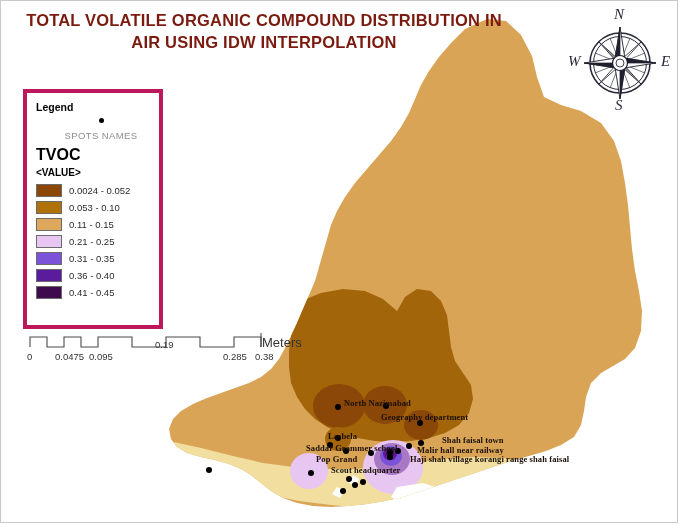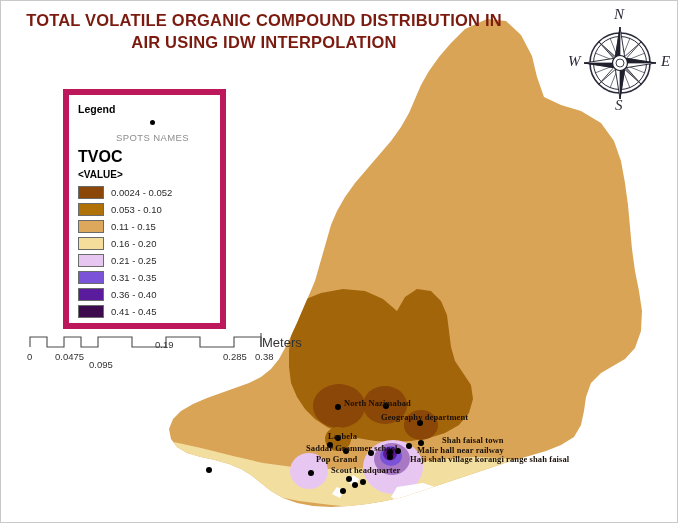--- a/index.html
+++ b/index.html
@@ -19,23 +19,23 @@
 
   
   #map{position:absolute;left:0;top:0;width:678px;height:523px;}
   #map svg{display:block;}
 
   .lbl{position:absolute;font-family:"Liberation Serif",serif;
        font-size:8.5px;color:#1a1008;white-space:nowrap;
        font-weight:bold;letter-spacing:.1px;}
 
   
-  #legend{position:absolute;left:22px;top:88px;width:163px;height:240px;
-          background:#fff;border:6px solid #be185d;box-sizing:border-box;
-          padding:8px 0 0 9px;margin-left:40px;}
+  #legend{position:absolute;left:22px;top:88px;width:140px;height:240px;
+          background:#fff;border:4px solid #be185d;box-sizing:border-box;
+          padding:8px 0 0 9px;}
   #legend .lg-title{font-size:10.5px;font-weight:bold;color:#000;
           margin-bottom:5px;font-family:"Liberation Sans",sans-serif;}
   #legend .spots-row{display:flex;align-items:center;gap:7px;
           margin:0 0 5px 7px;flex-direction:column;}
   #legend .spots-dot{width:5px;height:5px;border-radius:50%;background:#000;}
   #legend .spots-txt{font-size:9.5px;color:#8e8e8e;letter-spacing:.4px;}
   #legend .sub{font-size:16px;font-weight:bold;color:#000;margin:0 0 3px 0;}
   #legend .sub2{font-size:10px;font-weight:bold;color:#000;margin:0 0 4px 0;}
   .cls-row{display:flex;align-items:center;height:16px;margin-bottom:1px;}
   .sw{width:26px;height:13px;border:1px solid #6b6b6b;box-sizing:border-box;
@@ -175,24 +175,20 @@
         </div>
         <div class="cls-row">
           <span class="sw" style="background: rgb(176, 114, 8);"></span>
           <span class="cls-lab">0.053 - 0.10</span>
         </div>
         <div class="cls-row">
           <span class="sw" style="background: rgb(221, 168, 92);"></span>
           <span class="cls-lab">0.11 - 0.15</span>
         </div>
         <div class="cls-row">
-          <span class="sw" style="background: rgb(245, 221, 156);"></span>
-          <span class="cls-lab">0.16 - 0.20</span>
-        </div>
-        <div class="cls-row">
           <span class="sw" style="background: rgb(232, 198, 242);"></span>
           <span class="cls-lab">0.21 - 0.25</span>
         </div>
         <div class="cls-row">
           <span class="sw" style="background: rgb(123, 83, 216);"></span>
           <span class="cls-lab">0.31 - 0.35</span>
         </div>
         <div class="cls-row">
           <span class="sw" style="background: rgb(90, 27, 156);"></span>
           <span class="cls-lab">0.36 - 0.40</span>
@@ -207,21 +203,21 @@
   <div id="scale">
     <svg width="270" height="20" viewBox="0 0 270 20">
       <path d="M7 16 L7 6 L24 6 L24 16 L41 16 L41 6 L58 6 L58 16
                L75 16 L75 6 L109 6 L109 16 L143 16 L143 6 L177 6
                L177 16 L211 16 L211 6 L238 6 L238 16" fill="none" stroke="#4a4a4a" stroke-width="1.1"></path>
       <line x1="238" y1="2" x2="238" y2="16" stroke="#4a4a4a" stroke-width="1.1"></line>
     </svg>
     <div id="scale-nums">
         <span class="sc-num" style="left: 4px; top: 20px;">0</span>
         <span class="sc-num" style="left: 32px; top: 20px;">0.0475</span>
-        <span class="sc-num" style="left: 66px; top: 28px;">0.095</span>
+        <span class="sc-num" style="left: 66px; top: 20px;">0.095</span>
         <span class="sc-num" style="left: 132px; top: 8px;">0.19</span>
         <span class="sc-num" style="left: 200px; top: 20px;">0.285</span>
         <span class="sc-num" style="left: 232px; top: 20px;">0.38</span>
       </div>
     <span id="sc-units">Meters</span>
   </div>
 
   <div id="compass">
     <svg width="112" height="112" viewBox="0 0 112 112">
       <circle cx="56" cy="56" r="30" fill="none" stroke="#2a2a3a" stroke-width="1.6"></circle>

